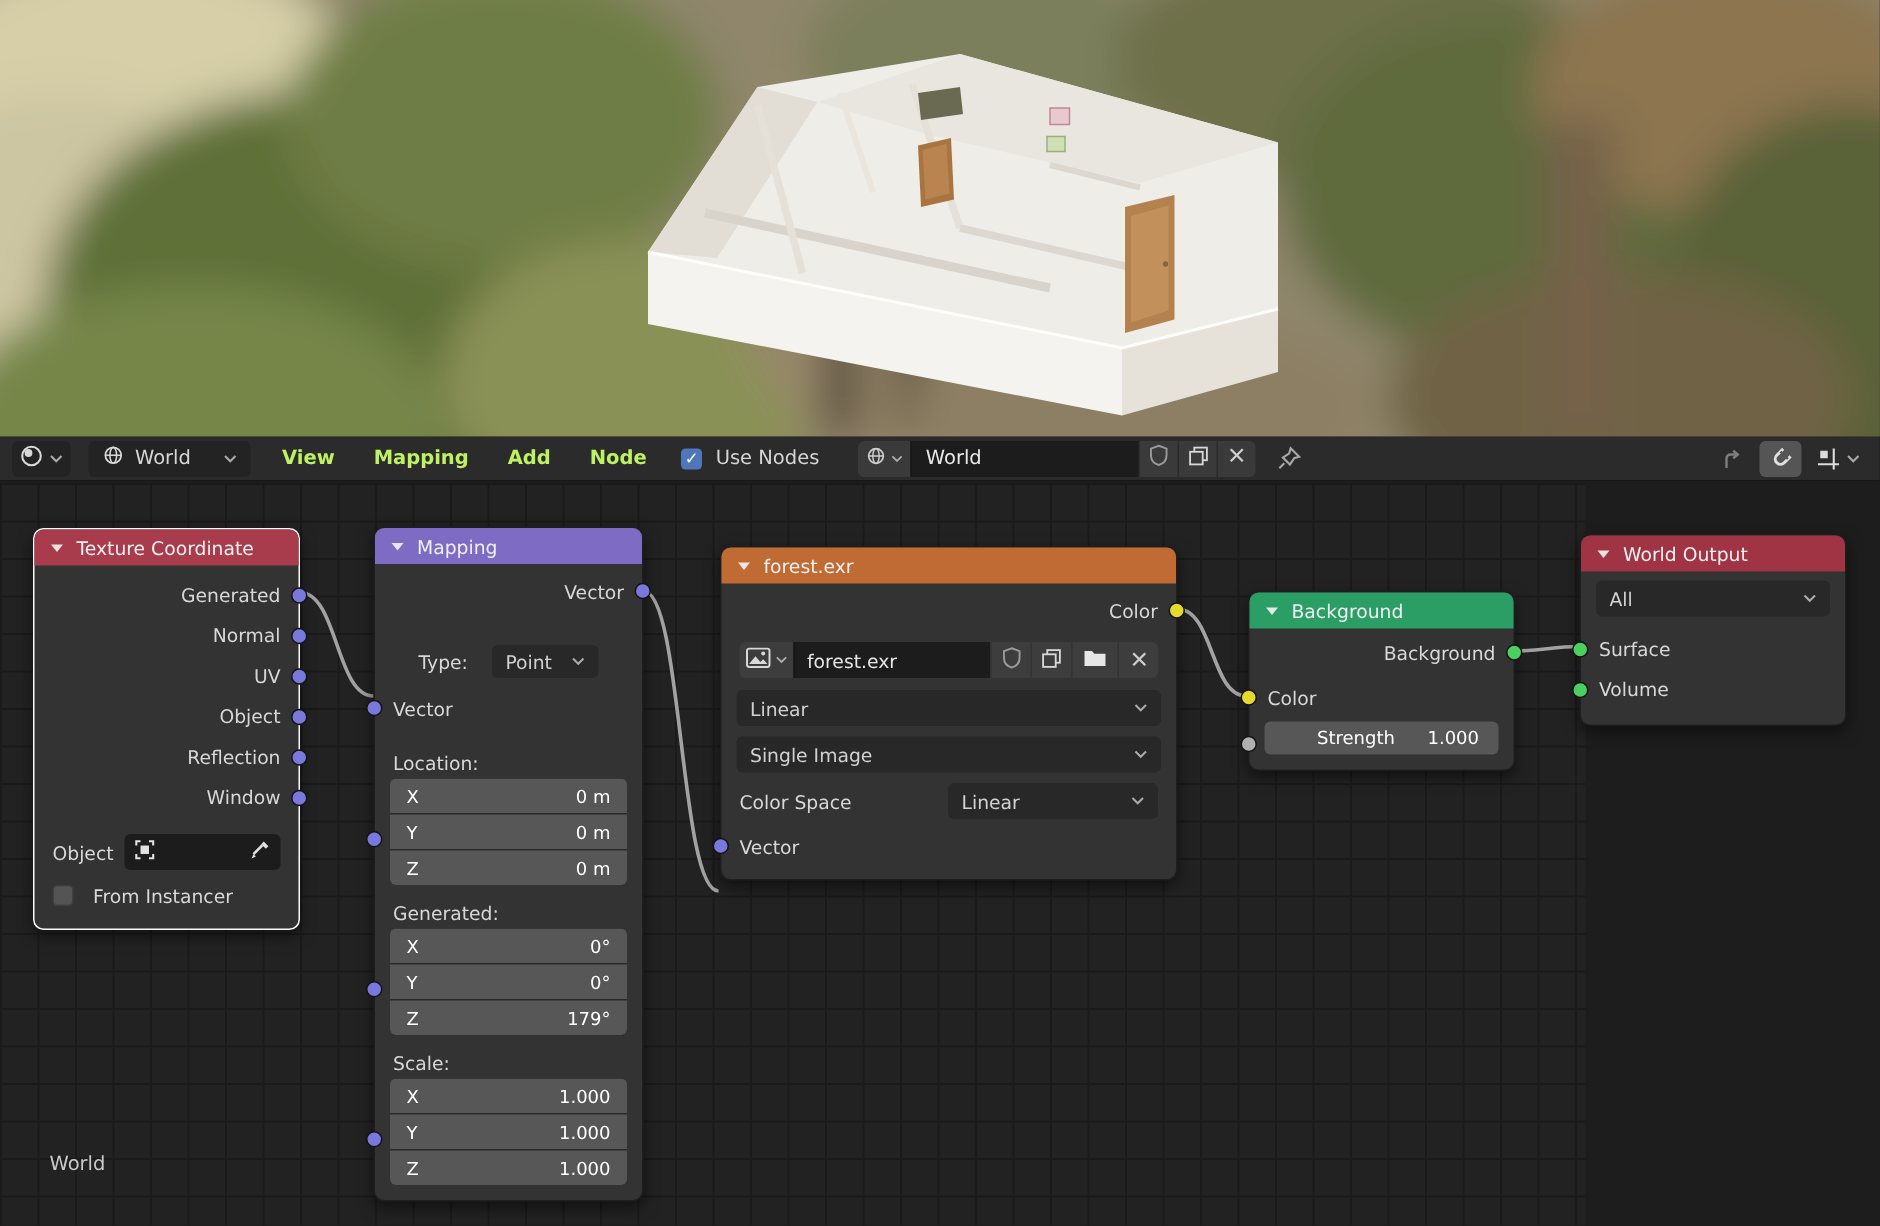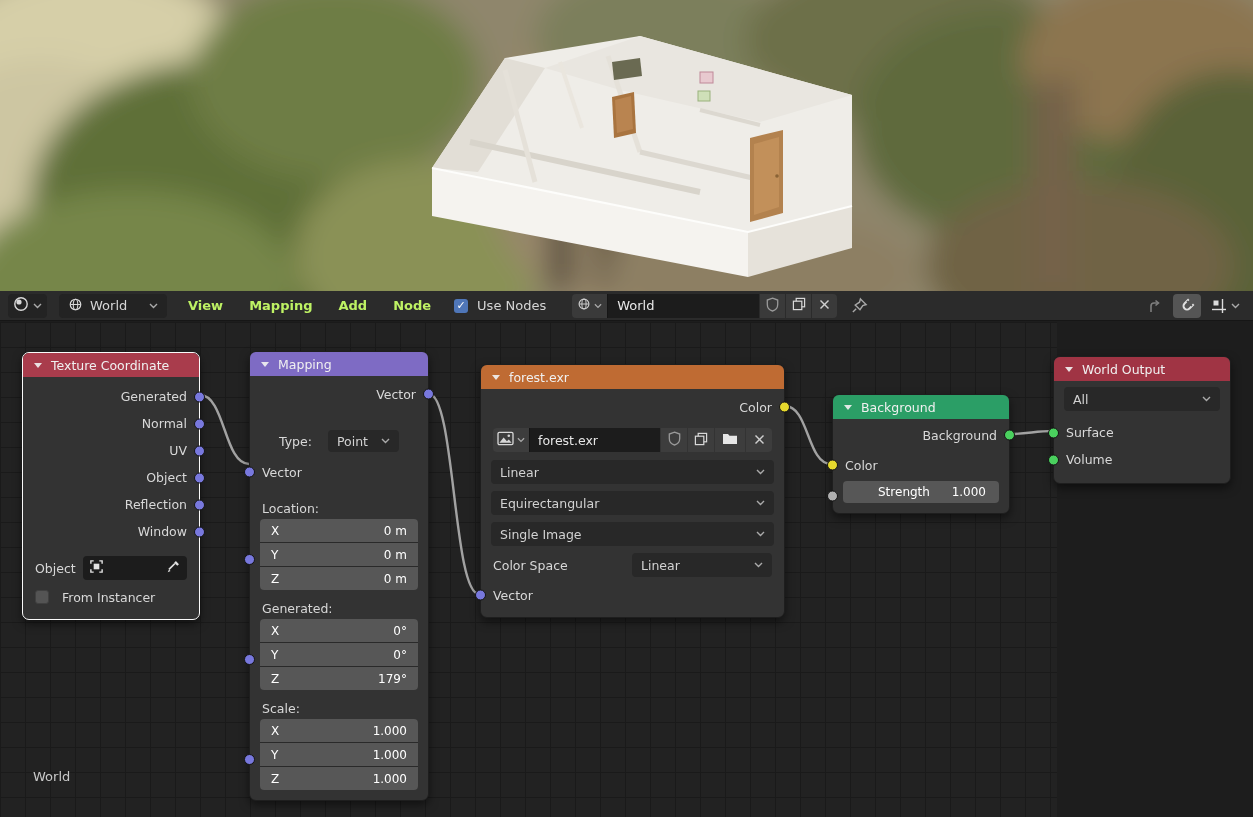--- a/index.html
+++ b/index.html
@@ -465,28 +465,20 @@
       </div>
       <div class="dd ddm">
         <span>Linear</span>
         <span class="chev">
             <svg width="9" height="6" viewBox="0 0 9 6">
               <polyline points="1,1 4.5,4.5 8,1" fill="none" stroke="#aaa" stroke-width="1.4"></polyline>
             </svg>
           </span>
       </div>
       <div class="dd ddm">
-        <span>Equirectangular</span>
-        <span class="chev">
-            <svg width="9" height="6" viewBox="0 0 9 6">
-              <polyline points="1,1 4.5,4.5 8,1" fill="none" stroke="#aaa" stroke-width="1.4"></polyline>
-            </svg>
-          </span>
-      </div>
-      <div class="dd ddm">
         <span>Single Image</span>
         <span class="chev">
             <svg width="9" height="6" viewBox="0 0 9 6">
               <polyline points="1,1 4.5,4.5 8,1" fill="none" stroke="#aaa" stroke-width="1.4"></polyline>
             </svg>
           </span>
       </div>
       <div style="display:flex; align-items:center; justify-content:space-between; padding:0 12px; margin-top:7px; height:24px;">
         <span>Color Space</span>
         <div class="dd" style="width:140px;">

